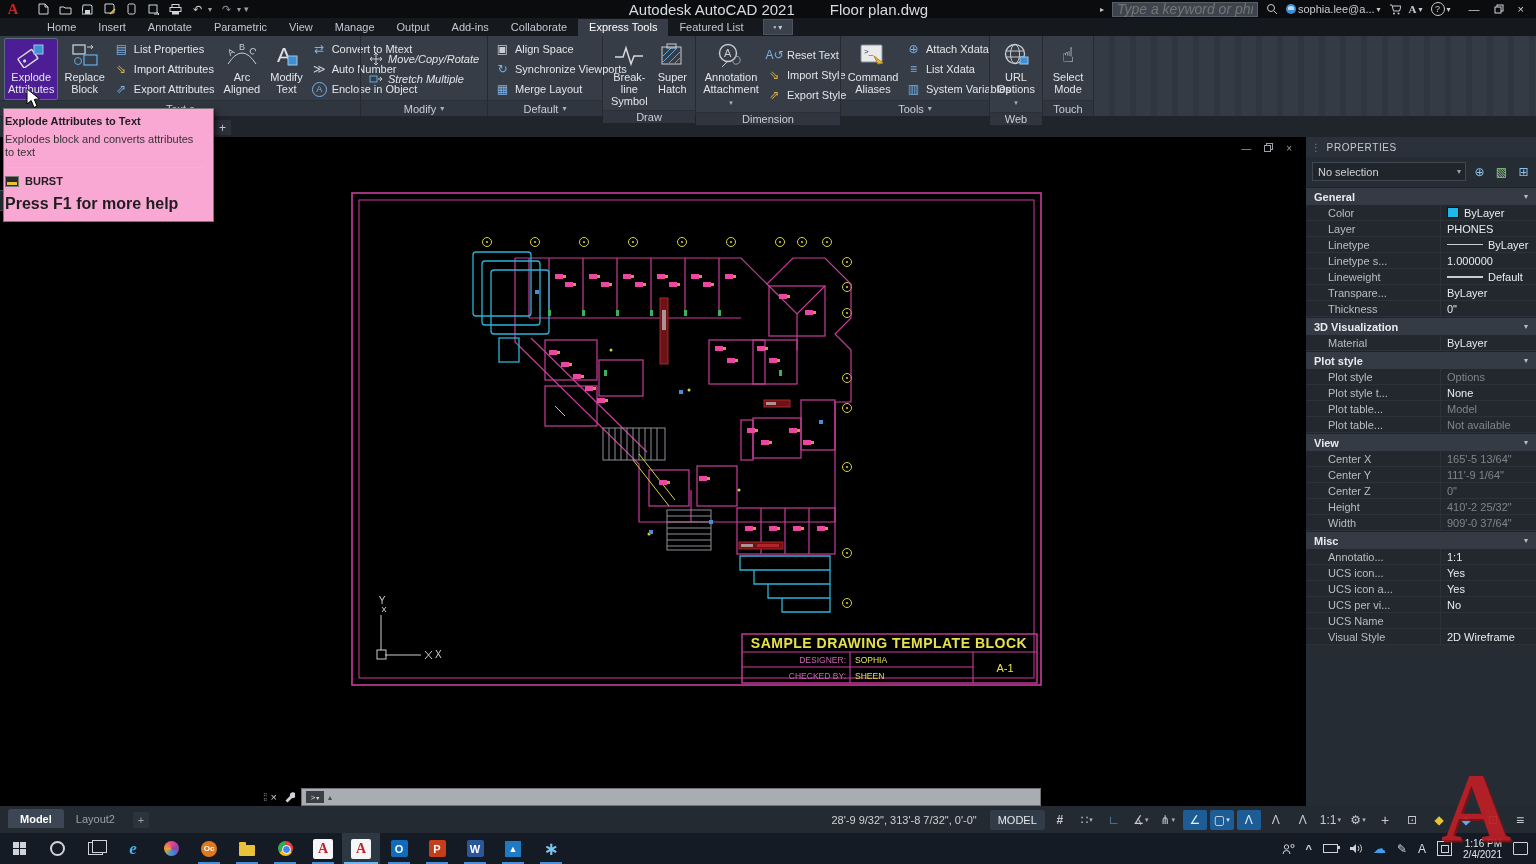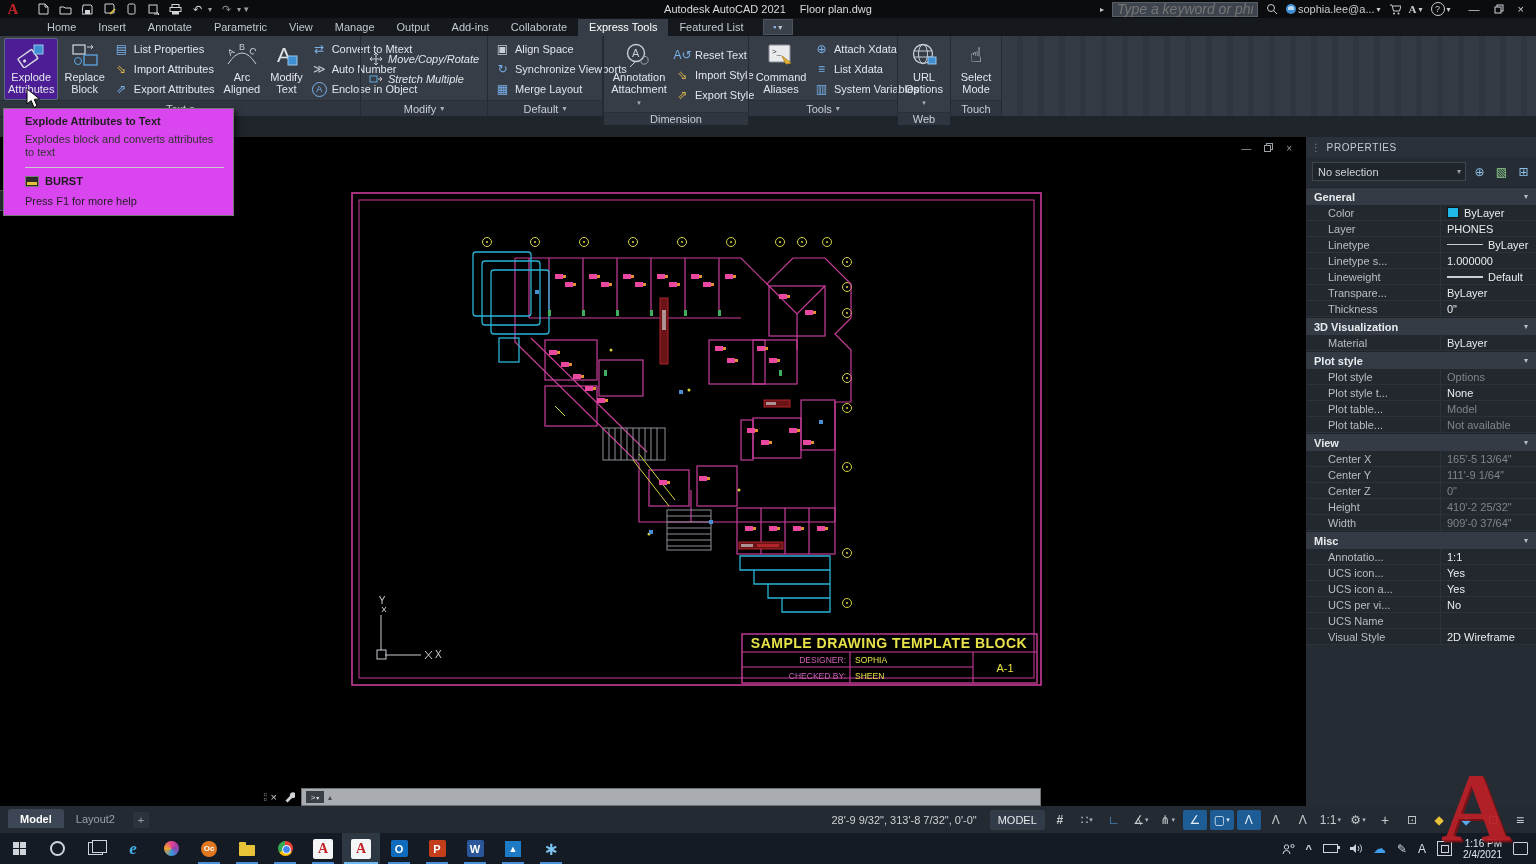--- a/index.html
+++ b/index.html
@@ -10,21 +10,21 @@
   svg{display:block;}
 
   
   #titlebar{left:0;top:0;width:1536px;height:18px;background:#0b0c0e;display:flex;align-items:center;z-index:20;}
   .acad-logo{width:26px;height:18px;display:flex;align-items:center;justify-content:center;
              font-weight:bold;font-size:15px;color:#c4232a;font-family:"Liberation Serif","DejaVu Serif",serif;}
   .qat{display:flex;align-items:center;gap:7px;margin-left:10px;}
   .qat .qbtn{width:15px;height:14px;display:flex;align-items:center;justify-content:center;color:#cfd4da;font-size:11px;}
   .qat .qarrow{color:#9aa0a8;font-size:8px;margin-left:-4px;}
   #title-center{position:absolute;left:0;right:0;top:0;height:18px;display:flex;align-items:center;justify-content:center;gap:14px;pointer-events:none;}
-  #title-center span{color:#d7dbe0;font-size:11px;}
+  #title-center span{color:#d7dbe0;font-size:15px;margin-left:21px;}
   .tb-right{position:absolute;right:0;top:0;height:18px;display:flex;align-items:center;gap:8px;padding-right:6px;}
   .searchbox{width:144px;height:13px;background:#3d444d;border:1px solid #585f68;display:flex;align-items:center;}
   .searchbox input{width:100%;background:transparent;border:none;outline:none;color:#aeb4bb;
                    font-style:italic;font-size:14px;font-family:inherit;padding:0 4px;}
   .tbicon{color:#c7ccd2;font-size:11px;display:flex;align-items:center;gap:2px;}
   .person-dot{width:10px;height:10px;border-radius:50%;background:#3f8fd4;display:inline-block;position:relative;}
   .person-dot::after{content:"";position:absolute;left:2px;top:2px;width:6px;height:4px;border-radius:50% 50% 0 0;background:#bcd9f2;}
   .winctl{display:flex;align-items:center;gap:14px;margin-left:10px;padding-right:6px;color:#cfd4da;}
   .winctl span{font-size:11px;}
 
@@ -62,27 +62,27 @@
   .ftab{width:205px;height:20px;background:#2b313a;border-right:1px solid #141619;}
   .ftab-add{width:17px;height:15px;margin:0 0 2px 8px;background:#2b313a;color:#c3c8cf;
             display:flex;align-items:center;justify-content:center;font-size:12px;}
 
   
   #canvas{left:0;top:137px;width:1306px;height:669px;background:#000;z-index:1;}
   #dwg-controls{position:absolute;right:14px;top:6px;display:flex;gap:13px;color:#9aa0a8;z-index:2;}
   #dwg-controls span{font-size:10px;}
 
   
-  #tooltip{left:3px;top:108px;width:199px;background:#d946ef;border:1px solid #767676;
-           box-shadow:3px 3px 6px rgba(0,0,0,.55);z-index:50;padding:6px 9px 8px 21px;color:#1e1e1e;}
+  #tooltip{left:3px;top:108px;width:199px;background:#f9a8d4;border:1px solid #767676;
+           box-shadow:3px 3px 6px rgba(0,0,0,.55);z-index:50;padding:6px 9px 8px 1px;color:#1e1e1e;}
   #tooltip .tt-title{font-weight:bold;font-size:11px;margin-bottom:6px;}
   #tooltip .tt-desc{font-size:11px;color:#333;margin-bottom:8px;line-height:13px;}
   #tooltip hr{border:none;border-top:1px solid #c9c9c9;margin:4px 0 7px 0;}
   #tooltip .tt-cmd{display:flex;align-items:center;gap:6px;font-weight:bold;font-size:11px;margin-bottom:8px;}
-  #tooltip .tt-help{font-weight:normal;font-size:11px;}
+  #tooltip .tt-help{font-weight:bold;font-size:16px;}
 
   
   #palette{left:0;top:190px;width:186px;height:19px;background:#2e343c;border-top:1px solid #454c55;
            border-bottom:1px solid #454c55;display:flex;align-items:center;z-index:4;}
   #palette .pal-icon{width:17px;height:19px;background:#232930;color:#5fb4e8;display:flex;align-items:center;
                      justify-content:center;font-size:11px;border-right:1px solid #454c55;}
   #palette .pal-label{flex:1;text-align:center;color:#ccd1d6;}
 
   
   #cmdline{left:263px;top:788px;width:778px;height:18px;display:flex;align-items:center;z-index:6;}
@@ -415,20 +415,45 @@
             </div>
         </div>
       </div>
       <div class="rlabel">
           <span>Default</span>
           <span class="dd">▾</span>
         </div>
     </div>
     <div class="vsep"></div>
 
+    <div class="rpanel" style="width:92px;">
+      <div class="rbody" style="justify-content:center;">
+        <div class="rbig" style="width:44px;">
+          <span class="ricon">
+            <svg width="32" height="24">
+                <path d="M2,14 h8 l3,-9 l5,16 l3,-8 h9" fill="none" stroke="#d4d9df" stroke-width="1.5"></path>
+              </svg>
+          </span>
+          <span class="blab">Break-line Symbol</span>
+        </div>
+        <div class="rbig" style="width:36px;">
+          <span class="ricon">
+            <svg width="24" height="24">
+                <rect x="2" y="4" width="19" height="17" fill="none" stroke="#c8cdd3"></rect>
+                <path d="M3,19 l14,-14 M3,13 l8,-8 M9,20 l11,-11 M15,20 l5,-5" stroke="#5fa8e0"></path>
+                <rect x="7" y="1" width="9" height="4" fill="none" stroke="#c8cdd3"></rect>
+              </svg>
+          </span>
+          <span class="blab">Super Hatch</span>
+        </div>
+      </div>
+      <div class="rlabel">
+          <span>Draw</span>
+        </div>
+    </div>
     <div class="vsep"></div>
 
     <div class="rpanel" style="width:144px;">
       <div class="rbody">
         <div class="rbig" style="width:54px;">
           <span class="ricon">
             <svg width="30" height="26">
                 <circle cx="12" cy="11" r="8.5" fill="none" stroke="#c8cdd3" stroke-width="1.4"></circle>
                 <text x="8" y="15" font-size="11" fill="#c8cdd3">A</text>
                 <path d="M19,15 q4,-2 5,2 q1,4 -3,5 q-4,1 -4,-3" fill="none" stroke="#9aa0a8"></path>

